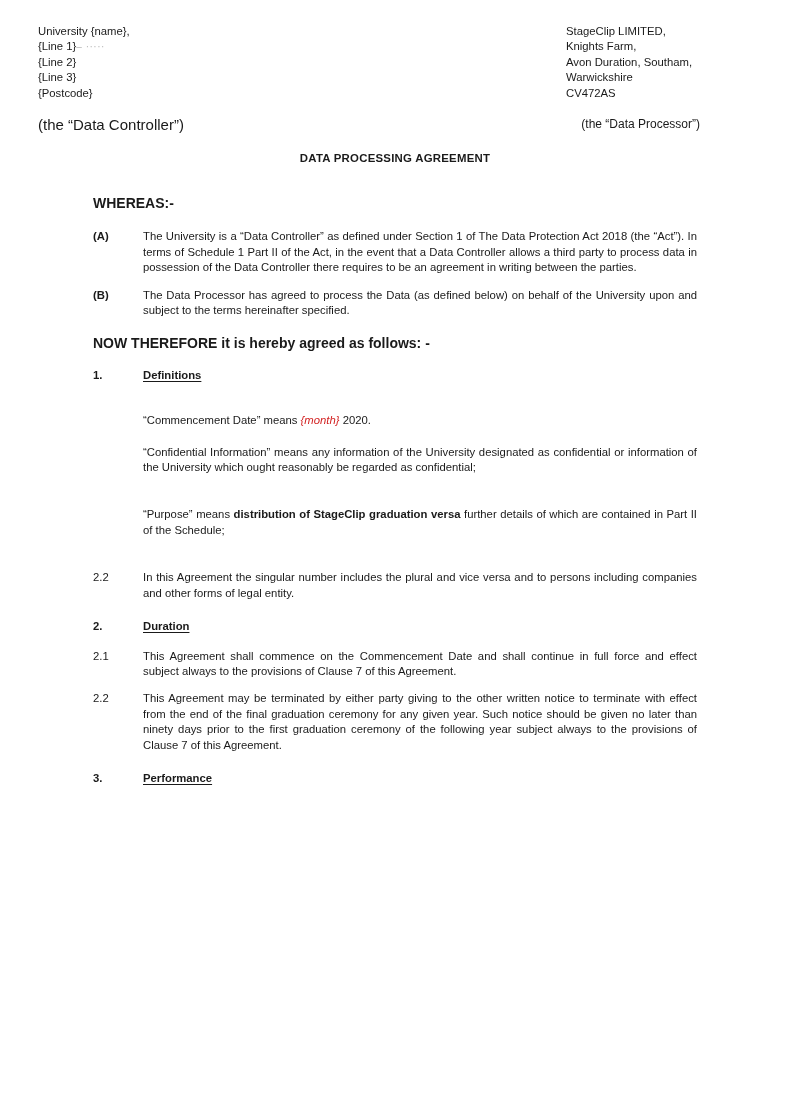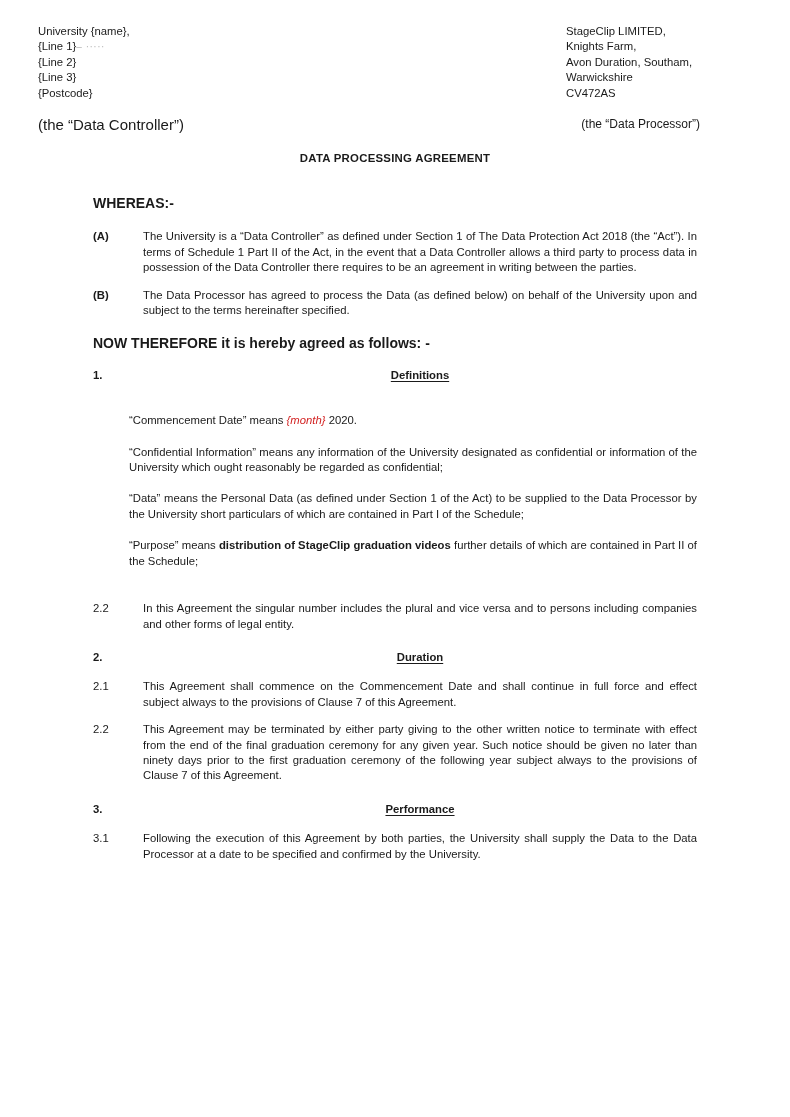--- a/index.html
+++ b/index.html
@@ -116,31 +116,31 @@
   }
   .marker.bold {
     font-weight: bold;
   }
   .row-text {
     flex: 1 1 auto;
     text-align: justify;
     text-justify: inter-word;
   }
   .row-text.nojust {
-    text-align: center;
+    text-align: left;
   }
 
   .clause-title {
     font-weight: bold;
     text-decoration: underline;
     text-underline-offset: 2px;
   }
 
   .def-block {
-    margin-left: 36px;
+    margin-left: 50px;
     text-align: justify;
     text-justify: inter-word;
   }
 
   .red-italic {
     color: #d21f1f;
     font-style: italic;
   }
   .bold-inline {
     font-weight: bold;
@@ -214,25 +214,24 @@
     <div class="sp-16"></div>
 
     <div class="def-block"><span>“Commencement Date” means </span><span class="red-italic">{month}</span><span> 2020.</span></div>
 
     <div class="sp-16"></div>
 
     <div class="def-block">“Confidential Information” means any information of the University designated as confidential or information of the University which ought reasonably be regarded as confidential;</div>
 
     <div class="sp-16"></div>
 
-    <div class="def-block">“Data” means the Personal Data (as defined under Section 1 of the Act) to be supplied to the Data Processor by the University short particulars of which are contained in Part I of the Schedule;</div>
-
-    <div class="sp-16"></div>
-
-    <div class="def-block"><span>“Purpose” means </span><span class="bold-inline">distribution of StageClip graduation videos</span><span> further details of which are contained in Part II of the Schedule;</span></div>
+
+    <div class="sp-16"></div>
+
+    <div class="def-block"><span>“Purpose” means </span><span class="bold-inline">distribution of StageClip graduation versa</span><span> further details of which are contained in Part II of the Schedule;</span></div>
 
     <div class="sp-16"></div>
 
 
     <div class="sp-16"></div>
 
     <div class="row">
       <div class="marker">2.2</div>
       <div class="row-text">In this Agreement the singular number includes the plural and vice versa and to persons including companies and other forms of legal entity.</div>
     </div>
@@ -260,19 +259,15 @@
 
     <div class="sp-18"></div>
 
     <div class="row">
       <div class="marker bold">3.</div>
       <div class="row-text nojust clause-title">Performance</div>
     </div>
 
     <div class="sp-14"></div>
 
-    <div class="row">
-      <div class="marker">3.1</div>
-      <div class="row-text">Following the execution of this Agreement by both parties, the University shall supply the Data to the Data Processor at a date to be specified and confirmed by the University.</div>
-    </div>
 
   </div>
 </div>
 
 </body></html>

